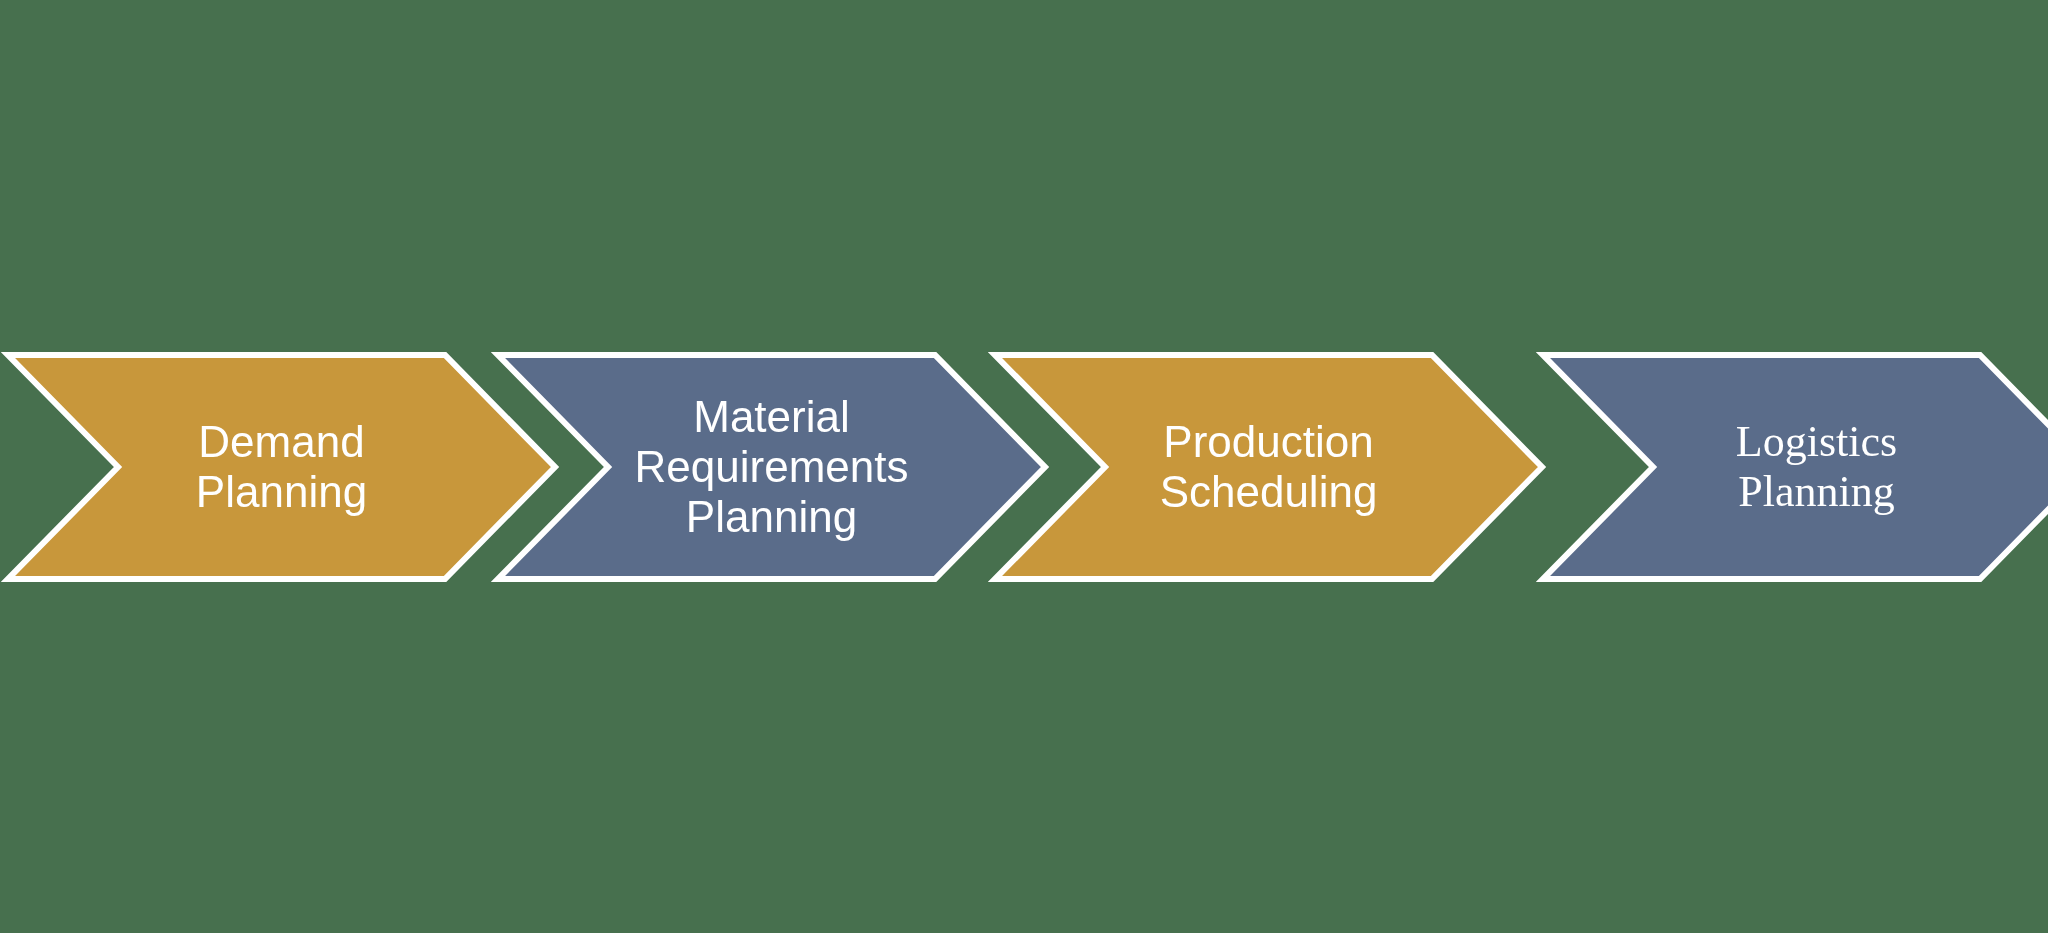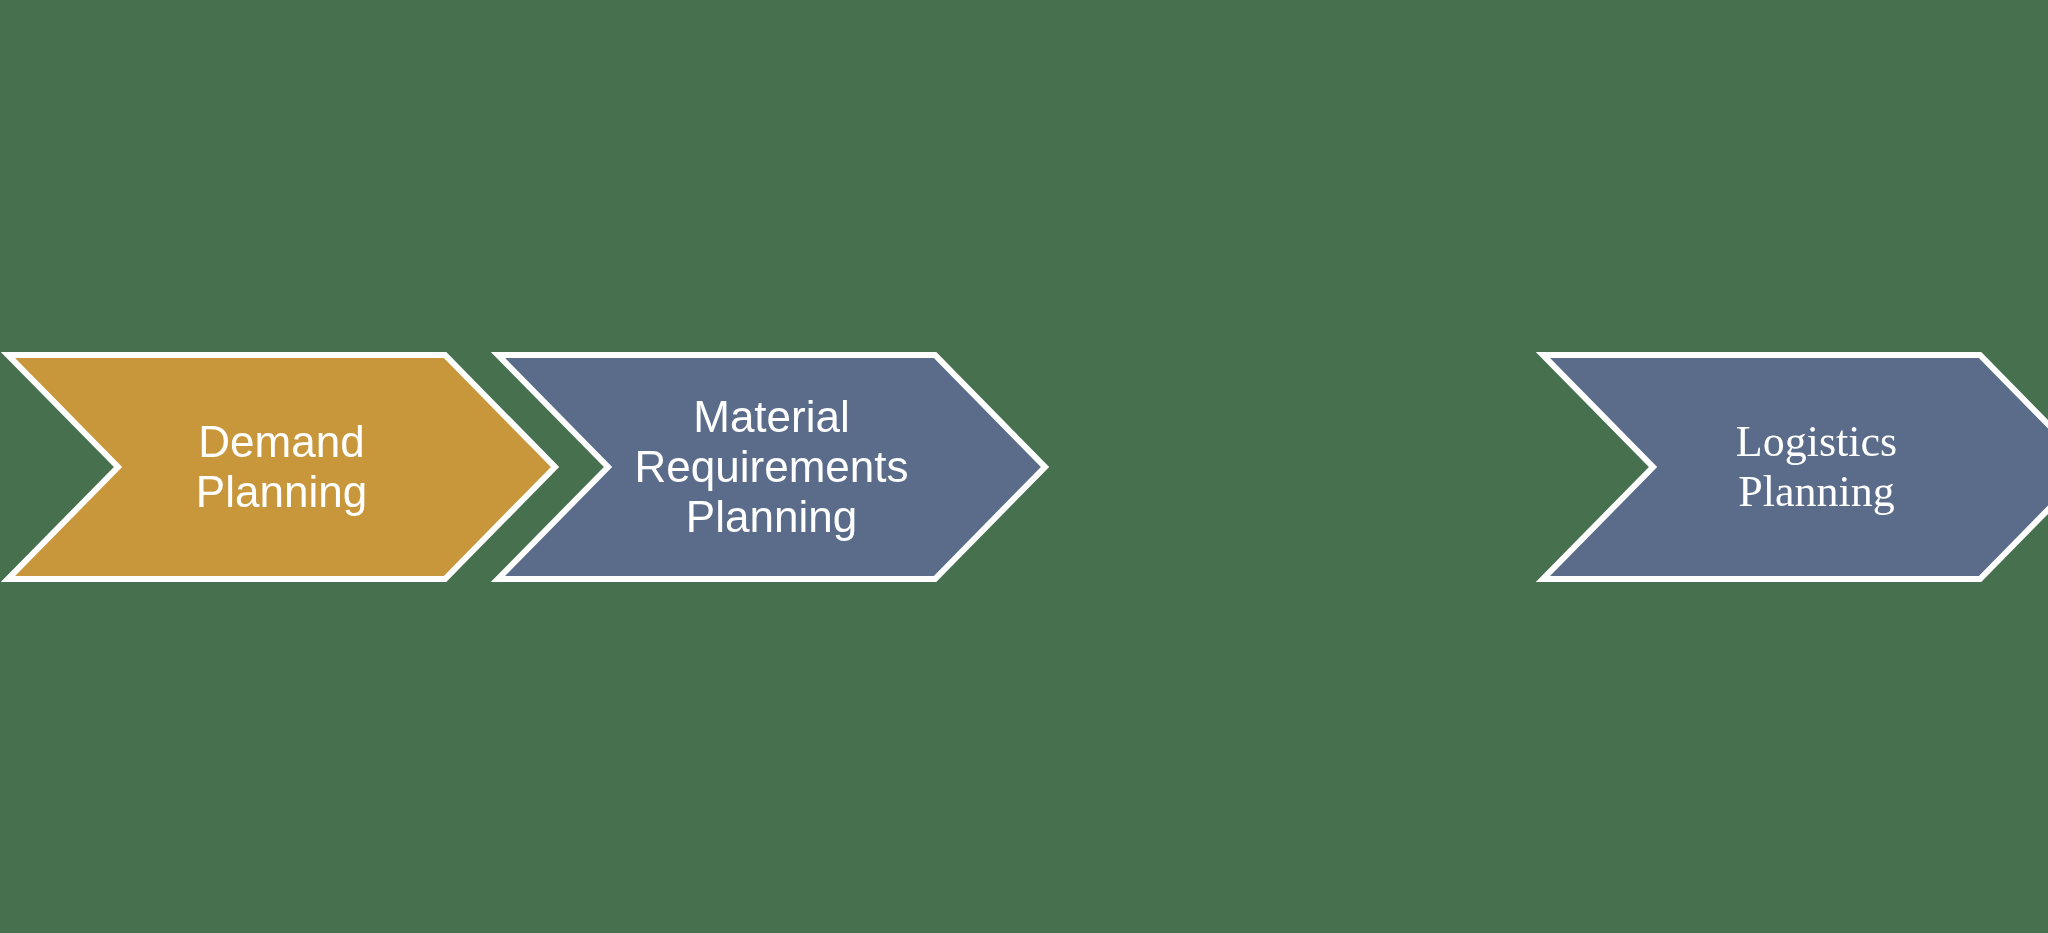--- a/index.html
+++ b/index.html
@@ -67,20 +67,27 @@
 
   <div class="chevron step-2">
     <svg class="chevron-shape" width="561" height="238" viewBox="-7 -7 561 238">
       <polygon points="0,0 437,0 547,112 437,224 0,224 110,112" stroke="#FFFFFF" stroke-width="6" stroke-linejoin="miter" fill="#5A6C8A"></polygon>
     </svg>
     <div class="chevron-label">Material
 Requirements
 Planning</div>
   </div>
 
+  <div class="chevron step-3">
+    <svg class="chevron-shape" width="561" height="238" viewBox="-7 -7 561 238">
+      <polygon points="0,0 437,0 547,112 437,224 0,224 110,112" stroke="#FFFFFF" stroke-width="6" stroke-linejoin="miter" fill="#C8973B"></polygon>
+    </svg>
+    <div class="chevron-label">Production
+Scheduling</div>
+  </div>
 
   <div class="chevron step-4">
     <svg class="chevron-shape" width="561" height="238" viewBox="-7 -7 561 238">
       <polygon points="0,0 437,0 547,112 437,224 0,224 110,112" stroke="#FFFFFF" stroke-width="6" stroke-linejoin="miter" fill="#5A6C8A"></polygon>
     </svg>
     <div class="chevron-label">Logistics
 Planning</div>
   </div>
 
 </div>

